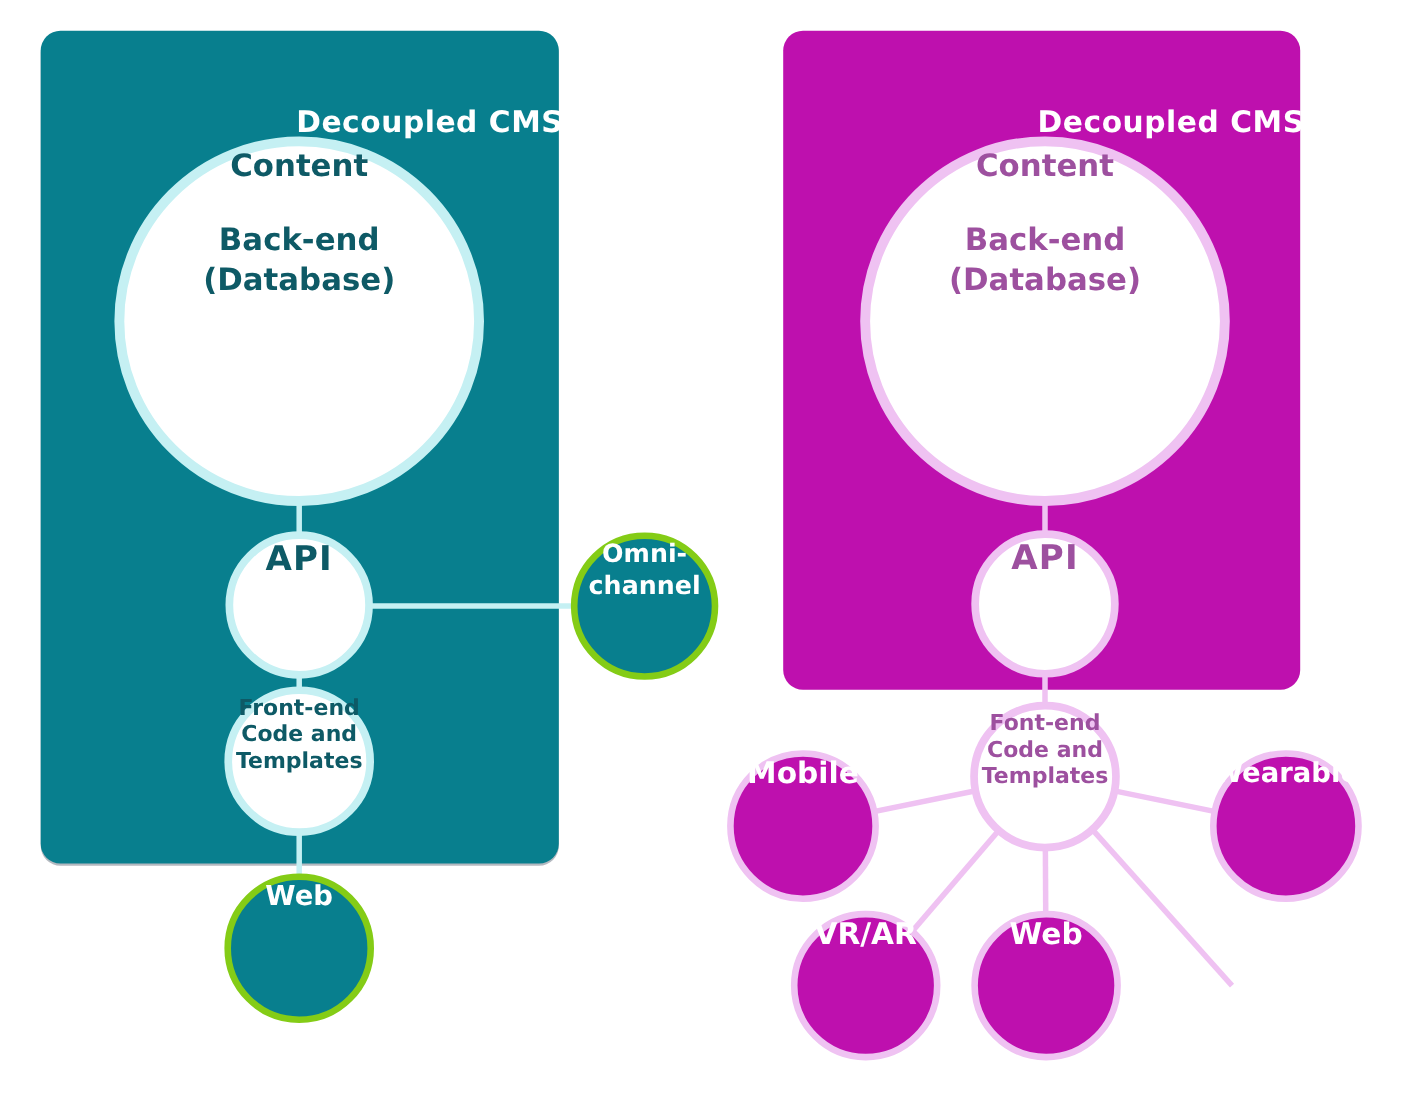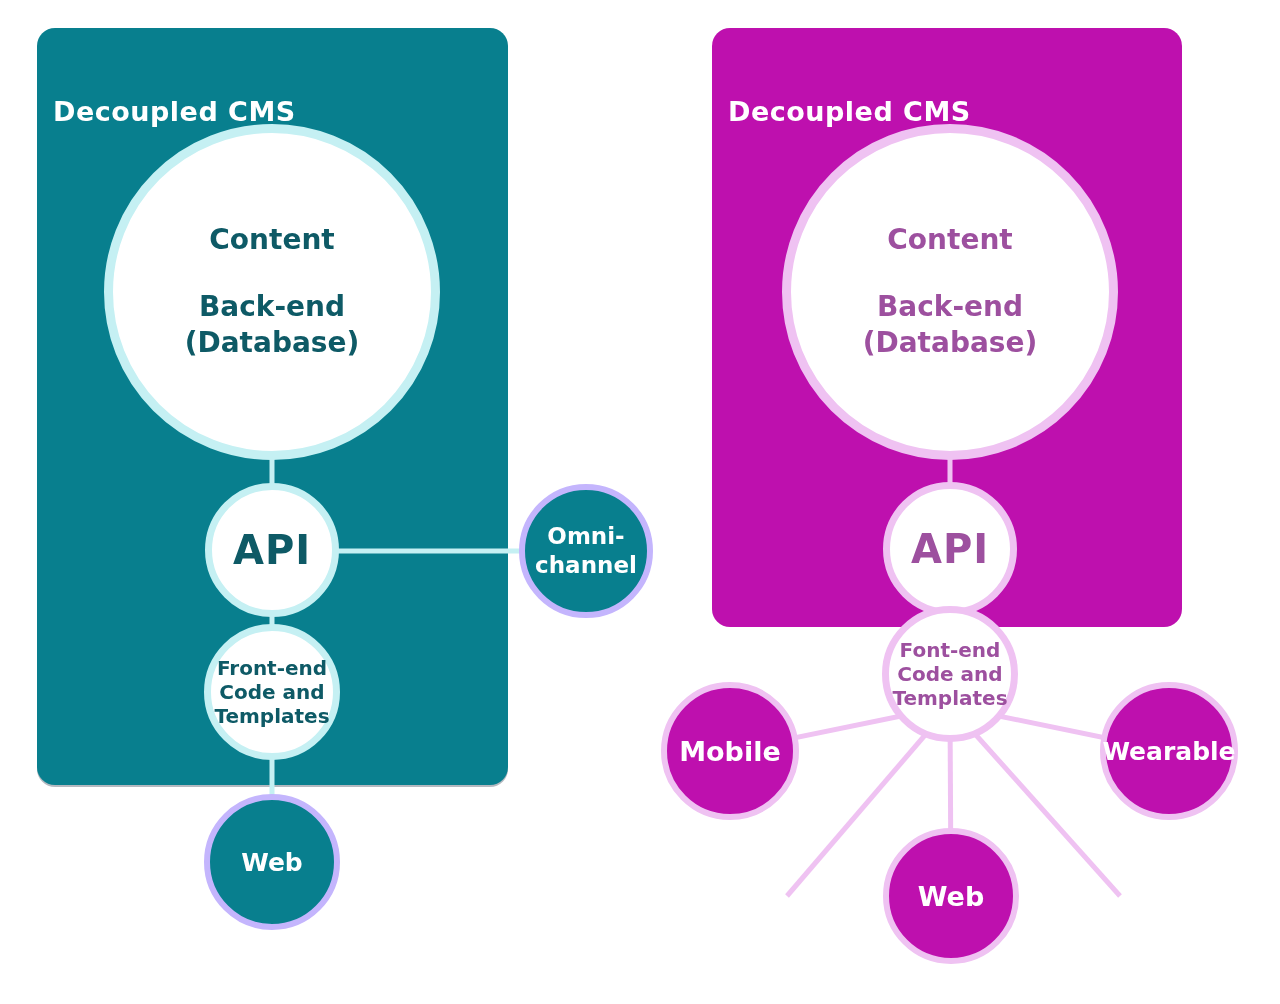--- a/index.html
+++ b/index.html
@@ -21,73 +21,72 @@
     left: 37px; top: 28px; width: 471px; height: 757px;
     background: #087F8E;
     box-shadow: 0 2px 0 rgba(40,55,75,0.35);
   }
   .panel-magenta {
     left: 712px; top: 28px; width: 470px; height: 599px;
     background: #BE10AE;
   }
   .panel-title {
     position: absolute;
-    top: 68px; left: 16px; width: 100%;
-    text-align: left;
+    top: 68px; left: 4px; width: 100%;
+    text-align: right;
     color: #ffffff;
     font-size: 27px;
     font-weight: bold;
     letter-spacing: 0.5px;
   }
   
   svg.connectors {
     position: absolute;
     left: 0; top: 0;
     z-index: 2;
   }
   
   .node {
     position: absolute;
     border-radius: 50%;
     box-sizing: border-box;
     display: flex;
     flex-direction: column;
     align-items: center;
-    justify-content: center;
     text-align: center;
     z-index: 3;
     font-weight: bold;
   }
   .fill-white-teal  { background: #ffffff; border: 9px solid #C5F0F3; color: #0E5A66; }
   .fill-white-teal-sm { background: #ffffff; border: 7px solid #C5F0F3; color: #0E5A66; }
-  .fill-teal        { background: #087F8E; border: 6px solid #c4b5fd; color: #ffffff; }
+  .fill-teal        { background: #087F8E; border: 6px solid #84cc16; color: #ffffff; }
   .fill-white-pink  { background: #ffffff; border: 9px solid #EFC2F2; color: #9D509F; }
   .fill-white-pink-sm { background: #ffffff; border: 7px solid #EFC2F2; color: #9D509F; }
   .fill-magenta     { background: #BE10AE; border: 6px solid #EFC2F2; color: #ffffff; }
 
   .big-node { width: 336px; height: 336px; font-size: 28px; line-height: 1.32; }
   .big-node .block-gap { height: 30px; }
 
-  .api-node { width: 134px; height: 134px; font-size: 40px; letter-spacing: 1px; }
+  .api-node { width: 134px; height: 134px; font-size: 31px; letter-spacing: 1px; }
   .small-node-3line { width: 136px; height: 136px; font-size: 20px; line-height: 1.2; }
   .leaf-node { width: 136px; height: 136px; font-size: 27px; }
   .leaf-node-lg { width: 138px; height: 138px; font-size: 27px; }
   .omni-node { width: 134px; height: 134px; font-size: 23px; line-height: 1.25; }
   .wearable-size { font-size: 25px; }
 
   
   .pos-backend-left  { left: 104px; top: 124px; }
   .pos-api-left      { left: 205px; top: 483px; }
   .pos-frontend-left { left: 204px; top: 624px; }
   .pos-web-left      { left: 204px; top: 794px; }
   .pos-omni          { left: 519px; top: 484px; }
 
   .pos-backend-right  { left: 782px; top: 124px; }
   .pos-api-right      { left: 883px; top: 482px; }
-  .pos-frontend-right { left: 882px; top: 606px; }
+  .pos-frontend-right { left: 882px; top: 638px; }
   .pos-mobile   { left: 661px;  top: 682px; }
   .pos-wearable { left: 1100px; top: 682px; }
   .pos-vrar     { left: 719px;  top: 828px; }
   .pos-web-right{ left: 883px;  top: 828px; }
   .pos-voice    { left: 1052px; top: 828px; }
 </style>
 </head>
 <body>
 
 <div class="canvas">
@@ -159,19 +158,22 @@
   </div>
 
   <div class="node leaf-node-lg fill-magenta wearable-size pos-wearable">
     <div>Wearable</div>
   </div>
 
   <div class="node leaf-node-lg fill-magenta pos-mobile">
     <div>Mobile</div>
   </div>
 
+  <div class="node leaf-node fill-magenta pos-vrar">
+    <div>VR/AR</div>
+  </div>
 
   <div class="node leaf-node fill-magenta pos-web-right">
     <div>Web</div>
   </div>
 
 
 </div>
 
 </body></html>

